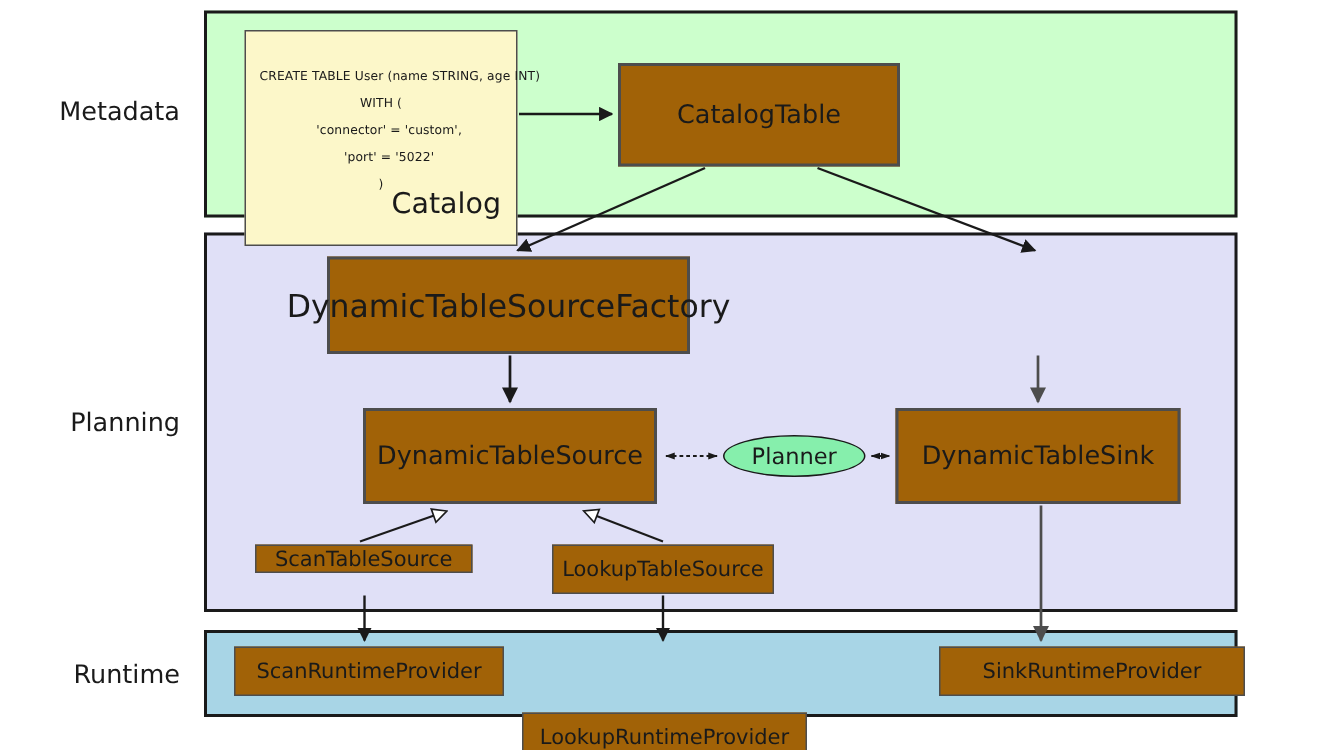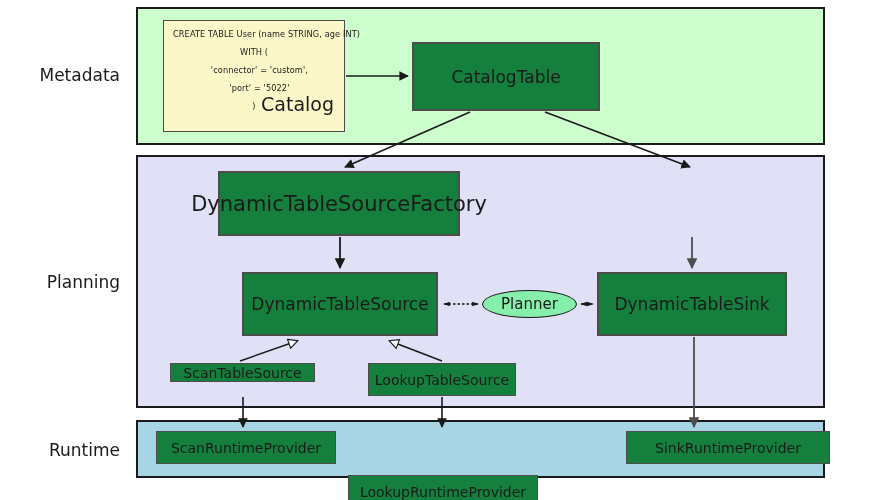--- a/index.html
+++ b/index.html
@@ -44,37 +44,37 @@
     white-space: nowrap;
   }
   #label-metadata { top: 65px; }
   #label-planning { top: 272px; }
   #label-runtime  { top: 440px; }
 
   
   .node {
     position: absolute;
     box-sizing: border-box;
-    background: #15803d;
+    background: #a16207;
     border: 2px solid #4d4d4d;
     display: flex;
     align-items: center;
     justify-content: center;
     color: #1a1a1a;
     text-align: center;
   }
   .node.thin { border-width: 1.5px; }
 
   
   #node-catalog {
-    left: 163px; top: 20px; width: 182px; height: 112px;
+    left: 163px; top: 20px; width: 182px; height: 144px;
     background: #fcf7c9;
     border: 1.5px solid #4d4d4d;
     display: block;
-    padding: 4px 9px 0 9px;
+    padding: 20px 9px 0 9px;
   }
   .code-line {
     font-size: 8.2px;
     line-height: 18px;
     color: #1a1a1a;
     white-space: pre;
     letter-spacing: 0.1px;
   }
   #catalog-title {
     position: absolute;

